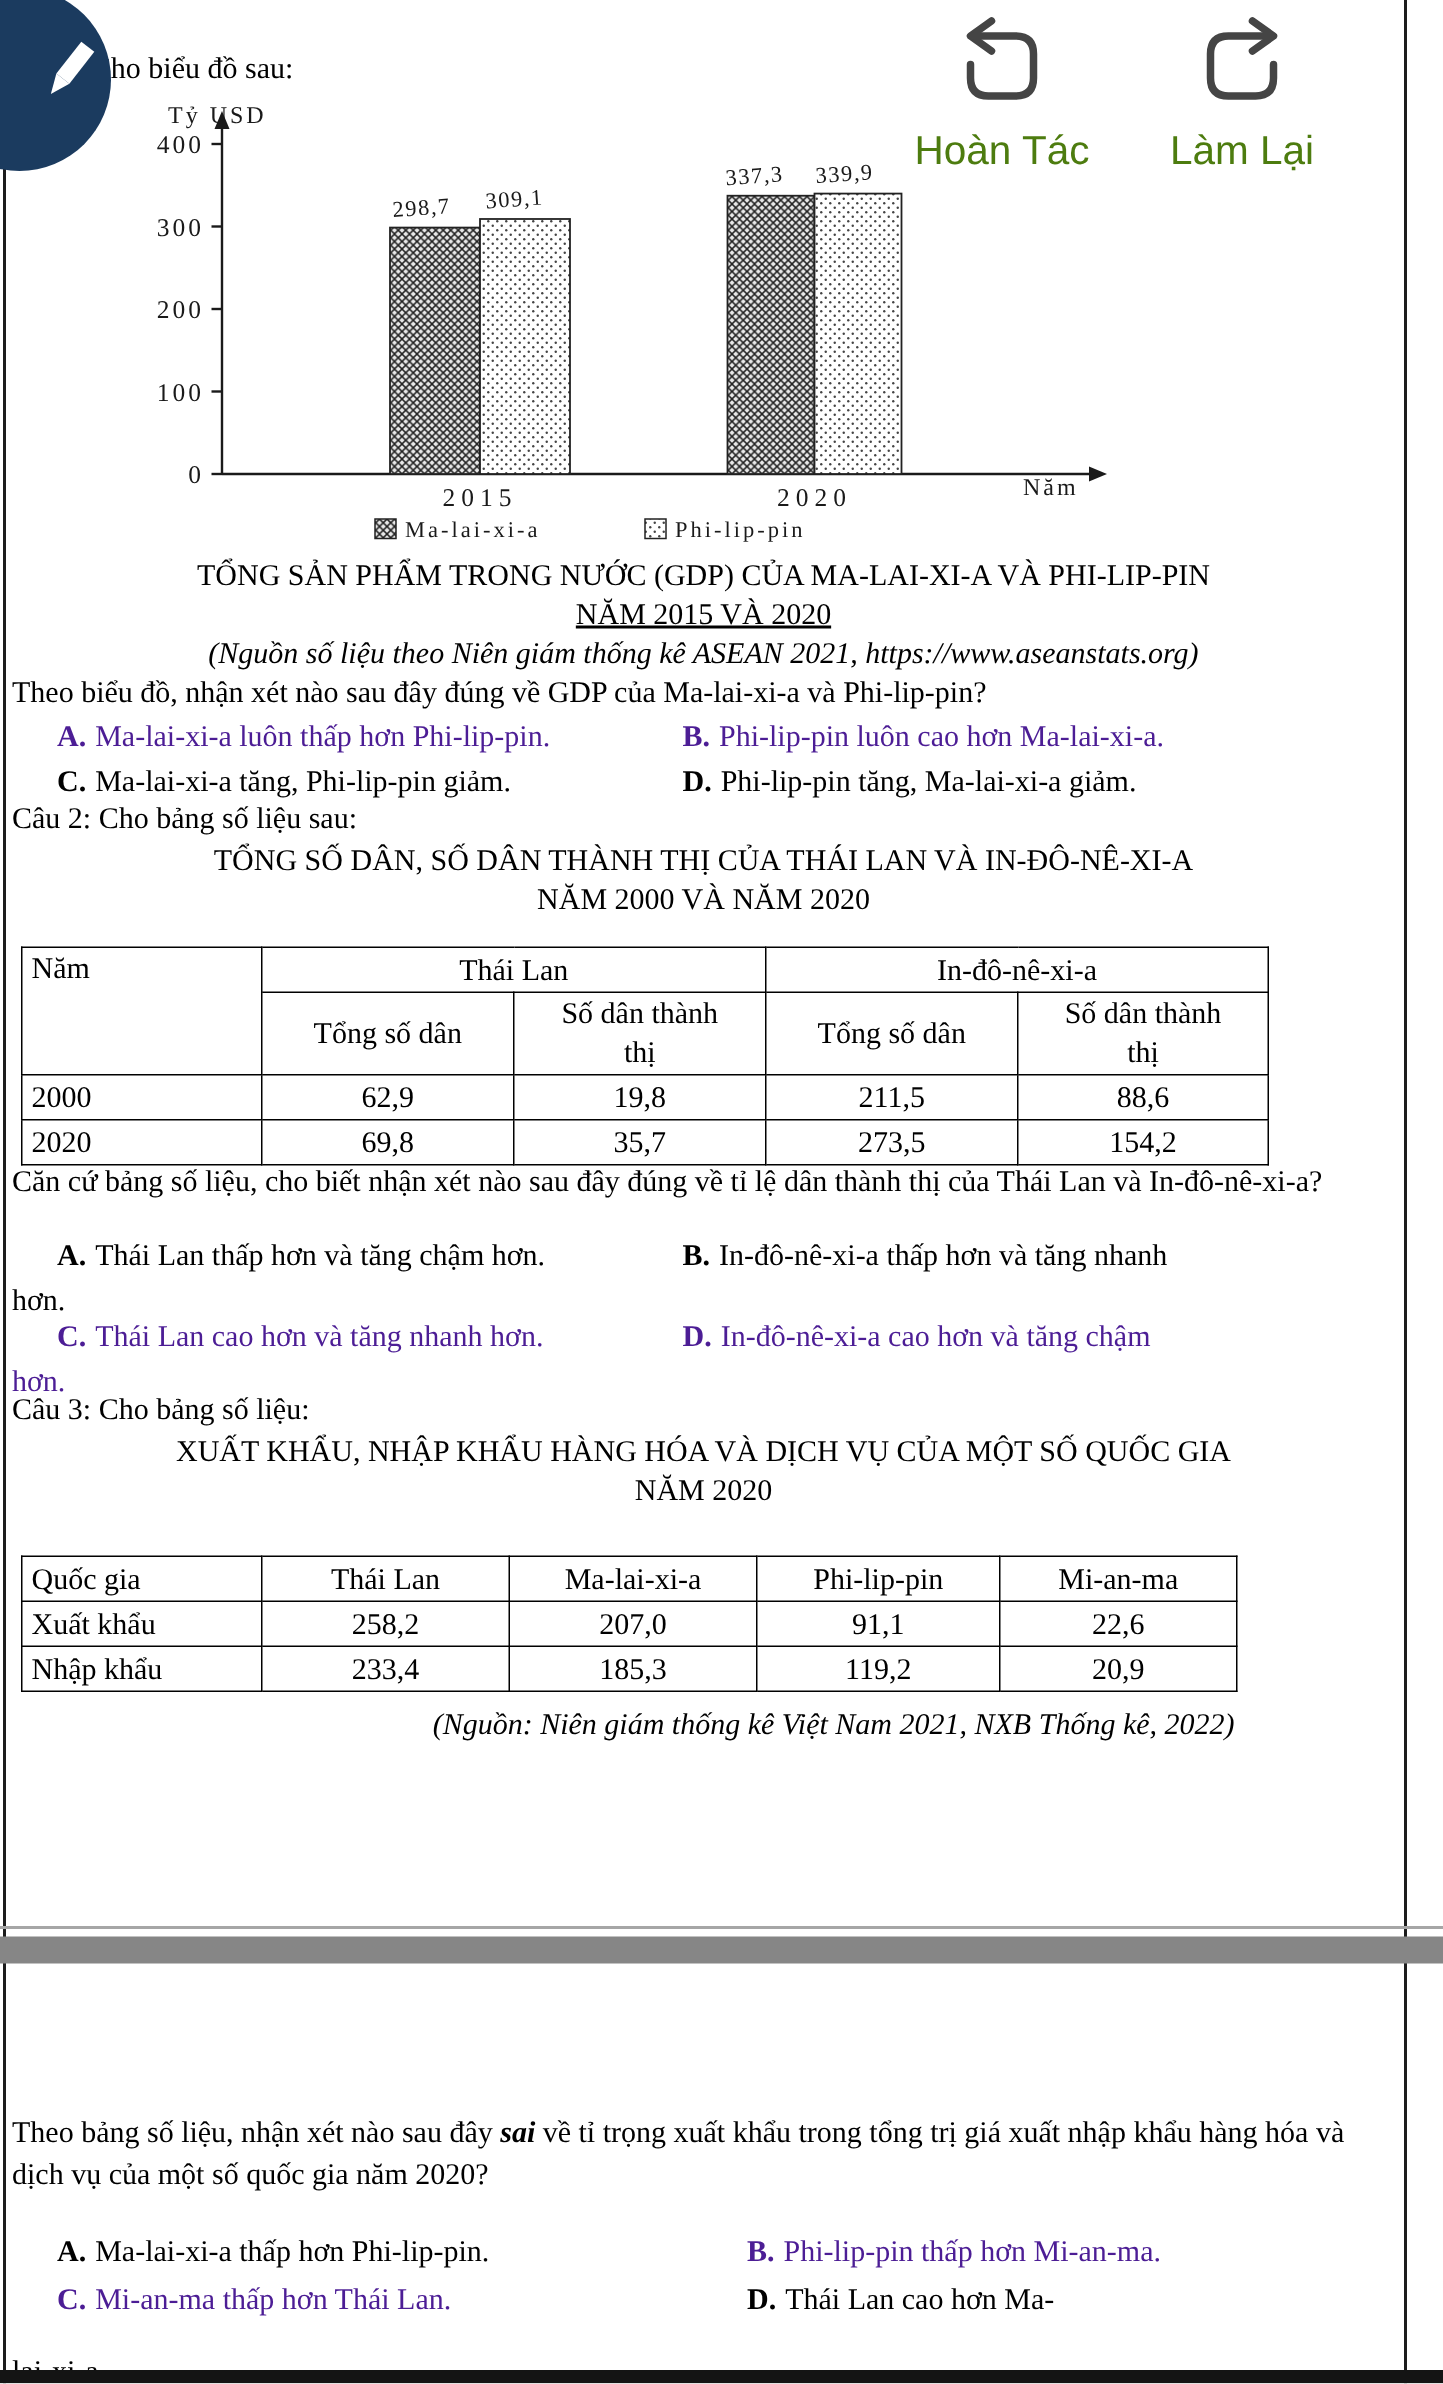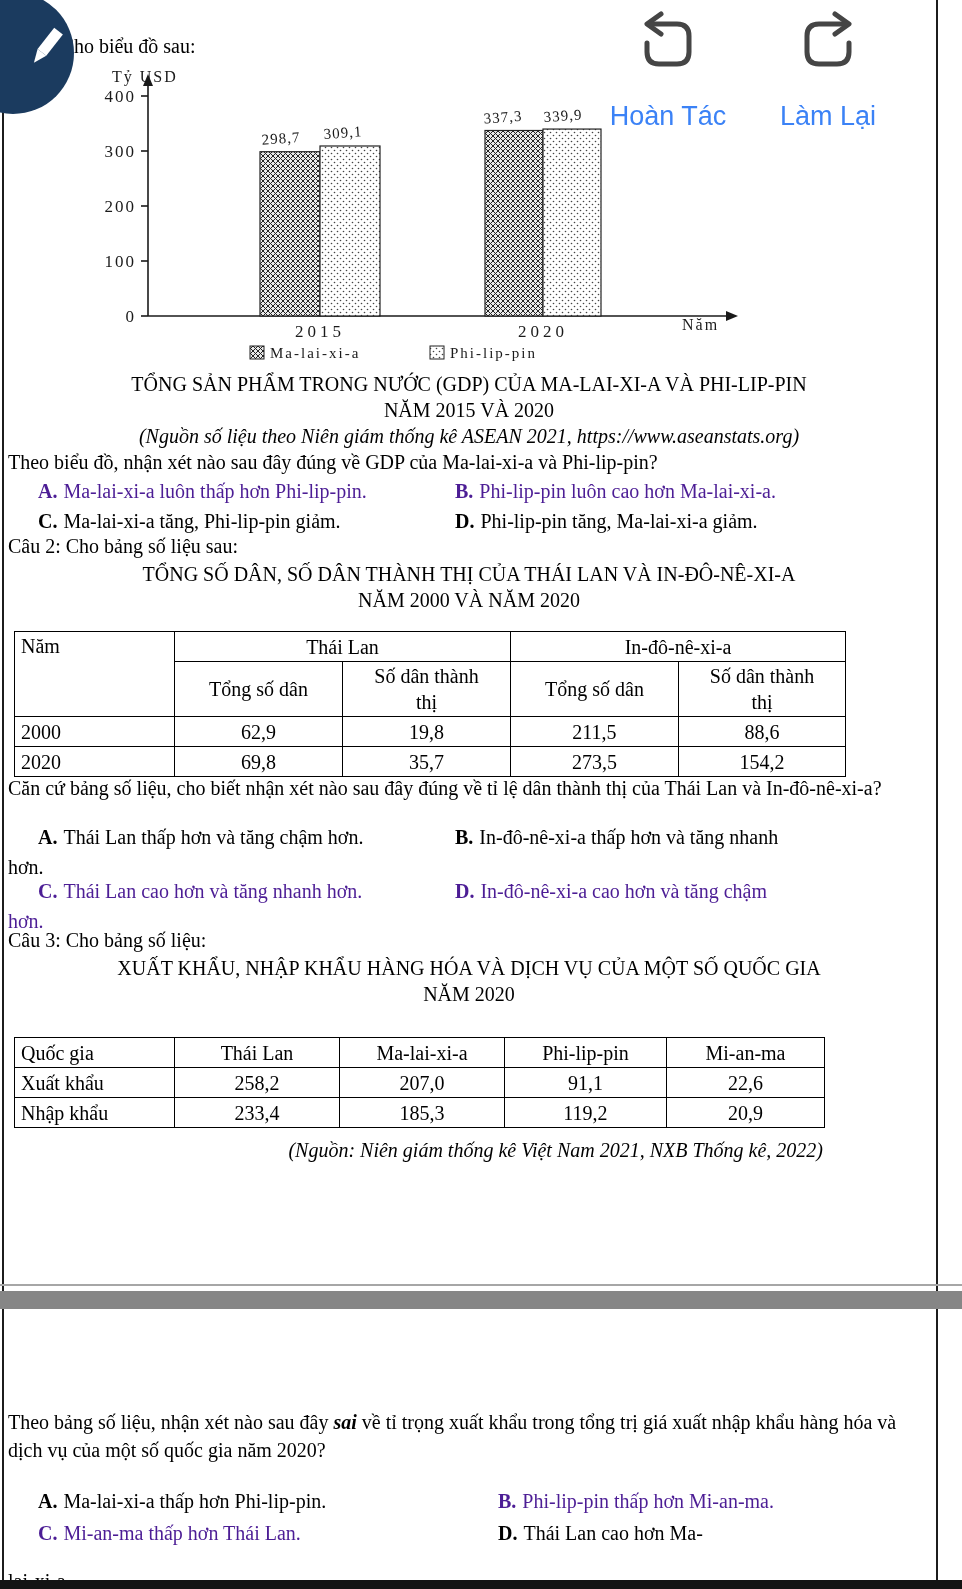--- a/index.html
+++ b/index.html
@@ -17,21 +17,21 @@
   .title-block{position:absolute;left:8px;width:922px;text-align:center;}
   .unit{position:absolute;left:8px;width:815px;text-align:right;font-style:italic;}
   .em-q{font-style:italic;font-weight:bold;}
   
   .corner-badge{position:absolute;left:-48px;top:-8px;width:122px;height:122px;border-radius:50%;
                 background:#1b3b5f;z-index:5;}
   .pencil{position:absolute;z-index:6;}
   
   .tool-btn{position:absolute;width:124px;text-align:center;font-family:"Liberation Sans",sans-serif;
             color:#3a3a3a;cursor:pointer;z-index:2;}
-  .tool-label{font-size:27px;line-height:30px;margin-top:22px;color:#3b82f6;}
+  .tool-label{font-size:27px;line-height:30px;margin-top:5px;color:#4d7c0f;}
   
   .chart-wrap{position:absolute;left:78px;top:56px;width:700px;height:318px;}
   .chart-wrap svg text{font-family:"Liberation Serif",serif;fill:#1a1a1a;}
   .chart-wrap .axis{stroke:#1a1a1a;stroke-width:1.6;}
   text.tick{font-size:17px;letter-spacing:2px;}
   text.cat{font-size:17px;letter-spacing:4px;}
   text.axis-title{font-size:16px;letter-spacing:2px;}
   text.vlabel{font-size:15px;letter-spacing:1px;}
   text.leg{font-size:15px;letter-spacing:2px;}
   
@@ -136,21 +136,21 @@
       <text class="cat" x="465" y="281" text-anchor="middle">2020</text>
 
       <rect x="172" y="290" width="14" height="13" fill="url(#pat-hatch)" stroke="#222" stroke-width="1"></rect>
       <text class="leg" x="192" y="302">Ma-lai-xi-a</text>
       <rect x="352" y="290" width="14" height="13" fill="url(#pat-dots)" stroke="#222" stroke-width="1"></rect>
       <text class="leg" x="372" y="302">Phi-lip-pin</text>
     </svg>
   </div>
 
   <div class="title-block" style="top:370px;">TỔNG SẢN PHẨM TRONG NƯỚC (GDP) CỦA MA-LAI-XI-A VÀ PHI-LIP-PIN</div>
-  <div class="title-block" style="top:396px;">NĂM 2015 VÀ 2020</div>
+  <div class="title-block" style="top:396px;text-decoration:underline;">NĂM 2015 VÀ 2020</div>
   <div class="title-block it" style="top:422px;">(Nguồn số liệu theo Niên giám thống kê ASEAN 2021, https://www.aseanstats.org)</div>
   <div class="block" style="top:448px;">Theo biểu đồ, nhận xét nào sau đây đúng về GDP của Ma-lai-xi-a và Phi-lip-pin?</div>
 
   <div class="opt-row" style="top:476px;">
     <span class="opt-first red"><span class="opt-label">A.</span><span>Ma-lai-xi-a luôn thấp hơn Phi-lip-pin.</span></span><span class="red"><span class="opt-label">B.</span><span>Phi-lip-pin luôn cao hơn Ma-lai-xi-a.</span></span>
   </div>
   <div class="opt-row" style="top:506px;">
     <span class="opt-first"><span class="opt-label">C.</span><span>Ma-lai-xi-a tăng, Phi-lip-pin giảm.</span></span><span><span class="opt-label">D.</span><span>Phi-lip-pin tăng, Ma-lai-xi-a giảm.</span></span>
   </div>
 

